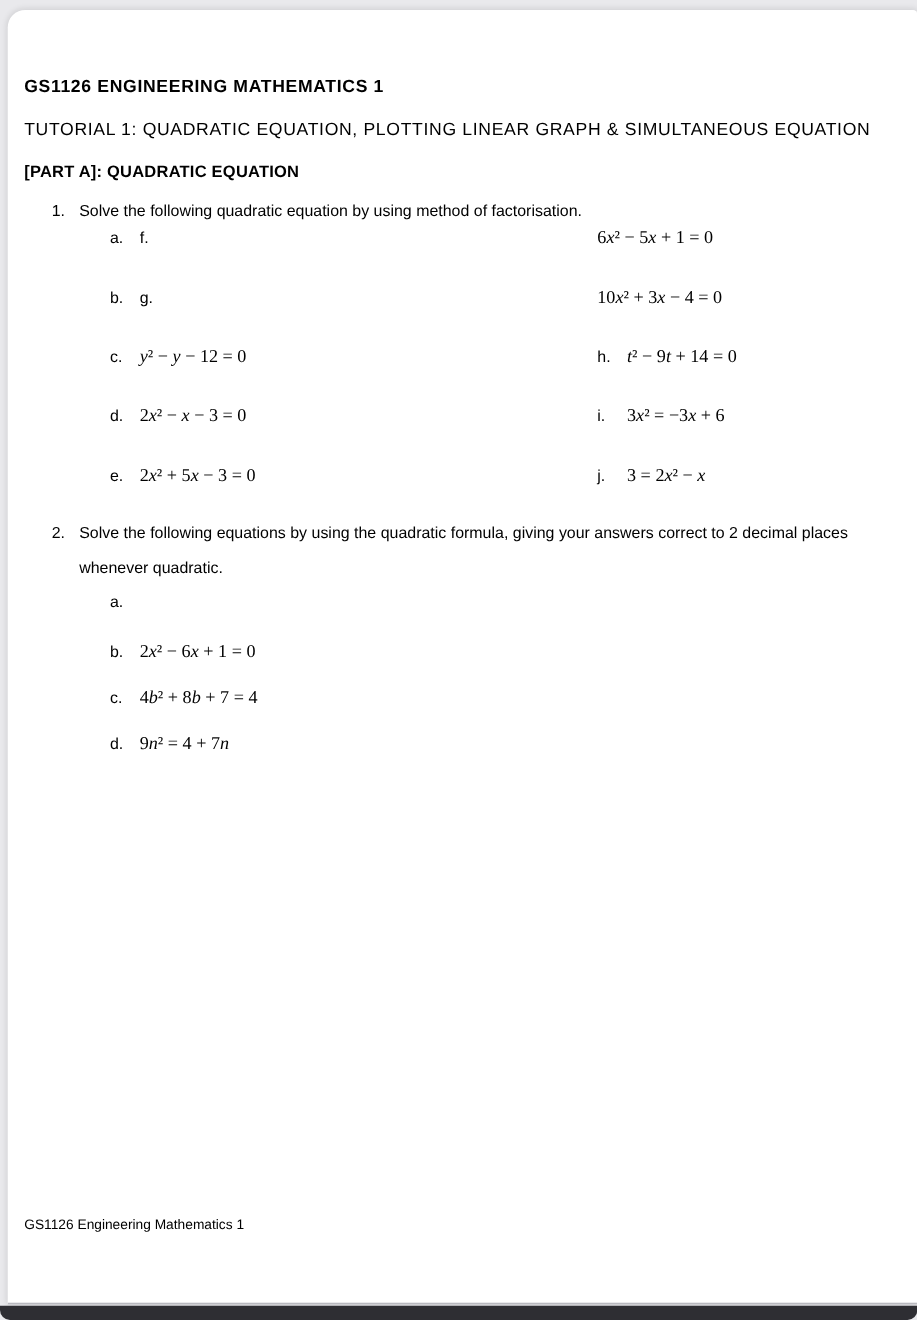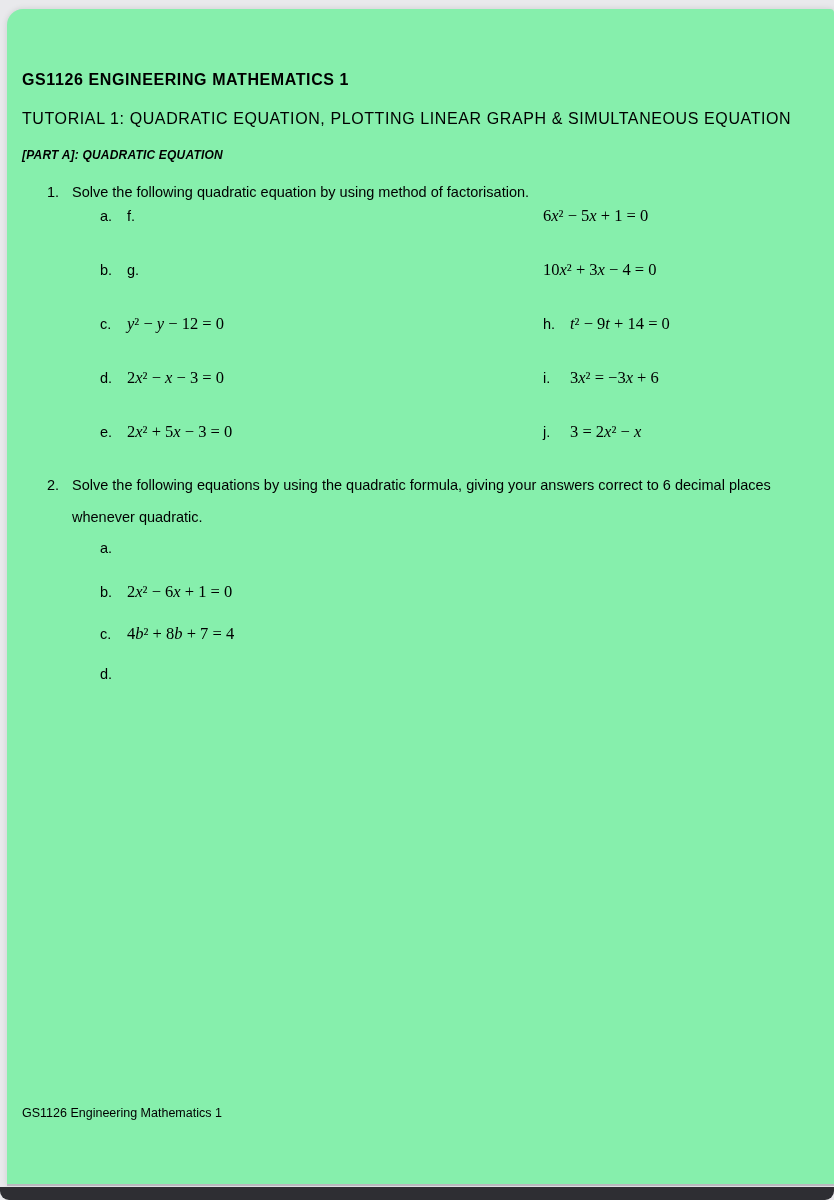--- a/index.html
+++ b/index.html
@@ -14,21 +14,21 @@
     background: #e9e9ec;
     font-family: "Liberation Sans", "DejaVu Sans", sans-serif;
     color: #000;
   }
   .page {
     position: absolute;
     left: 7px;
     top: 9px;
     right: 0;
     bottom: 14px;
-    background: #86efac;
+    background: #ffffff;
     border-top-left-radius: 16px;
     border-top-right-radius: 4px;
     border-bottom: 2px solid #b9b9bf;
     box-shadow: 0 0 6px rgba(0,0,0,0.12);
     overflow: hidden;
   }
   .desk-edge {
     position: absolute;
     left: 0;
     right: 0;
@@ -53,25 +53,24 @@
     top: 101px;
     font-size: 16px;
     font-weight: normal;
     letter-spacing: 0.6px;
     white-space: nowrap;
   }
   .part-heading {
     position: absolute;
     left: 15px;
     top: 139px;
-    font-size: 12px;
+    font-size: 15px;
     font-weight: bold;
     letter-spacing: 0.2px;
     white-space: nowrap;
-    font-style: italic;
   }
   .q-prompt-row {
     position: absolute;
     left: 40px;
     right: 0;
     display: flex;
     font-size: 14.5px;
   }
   #q1-prompt { top: 175px; }
   #q2-prompt { top: 468px; }
@@ -176,39 +175,40 @@
       <div class="q1-row">
         <span class="item-label">e.</span>
         <span class="math">2<i>x</i>² + 5<i>x</i> − 3 = 0</span>
         <span class="item-label">j.</span>
         <span class="math">3 = 2<i>x</i>² − <i>x</i></span>
       </div>
     </div>
 
   <div class="q-prompt-row" id="q2-prompt">
     <span class="q-number">2.</span>
-    <span class="q-text">Solve the following equations by using the quadratic formula, giving your answers correct to 6 decimal places</span>
+    <span class="q-text">Solve the following equations by using the quadratic formula, giving your answers correct to 2 decimal places</span>
   </div>
 
   <div id="q2-prompt2">whenever quadratic.</div>
 
   <div class="q2-list">
       <div class="q2-row">
         <span class="item-label">a.</span>
       </div>
       <div class="q2-row">
         <span class="item-label">b.</span>
         <span class="math">2<i>x</i>² − 6<i>x</i> + 1 = 0</span>
       </div>
       <div class="q2-row">
         <span class="item-label">c.</span>
         <span class="math">4<i>b</i>² + 8<i>b</i> + 7 = 4</span>
       </div>
       <div class="q2-row">
         <span class="item-label">d.</span>
+        <span class="math">9<i>n</i>² = 4 + 7<i>n</i></span>
       </div>
     </div>
 
   <div class="footer">GS1126 Engineering Mathematics 1</div>
 
 </div>
 
 <div class="desk-edge"></div>
 
 </body></html>

